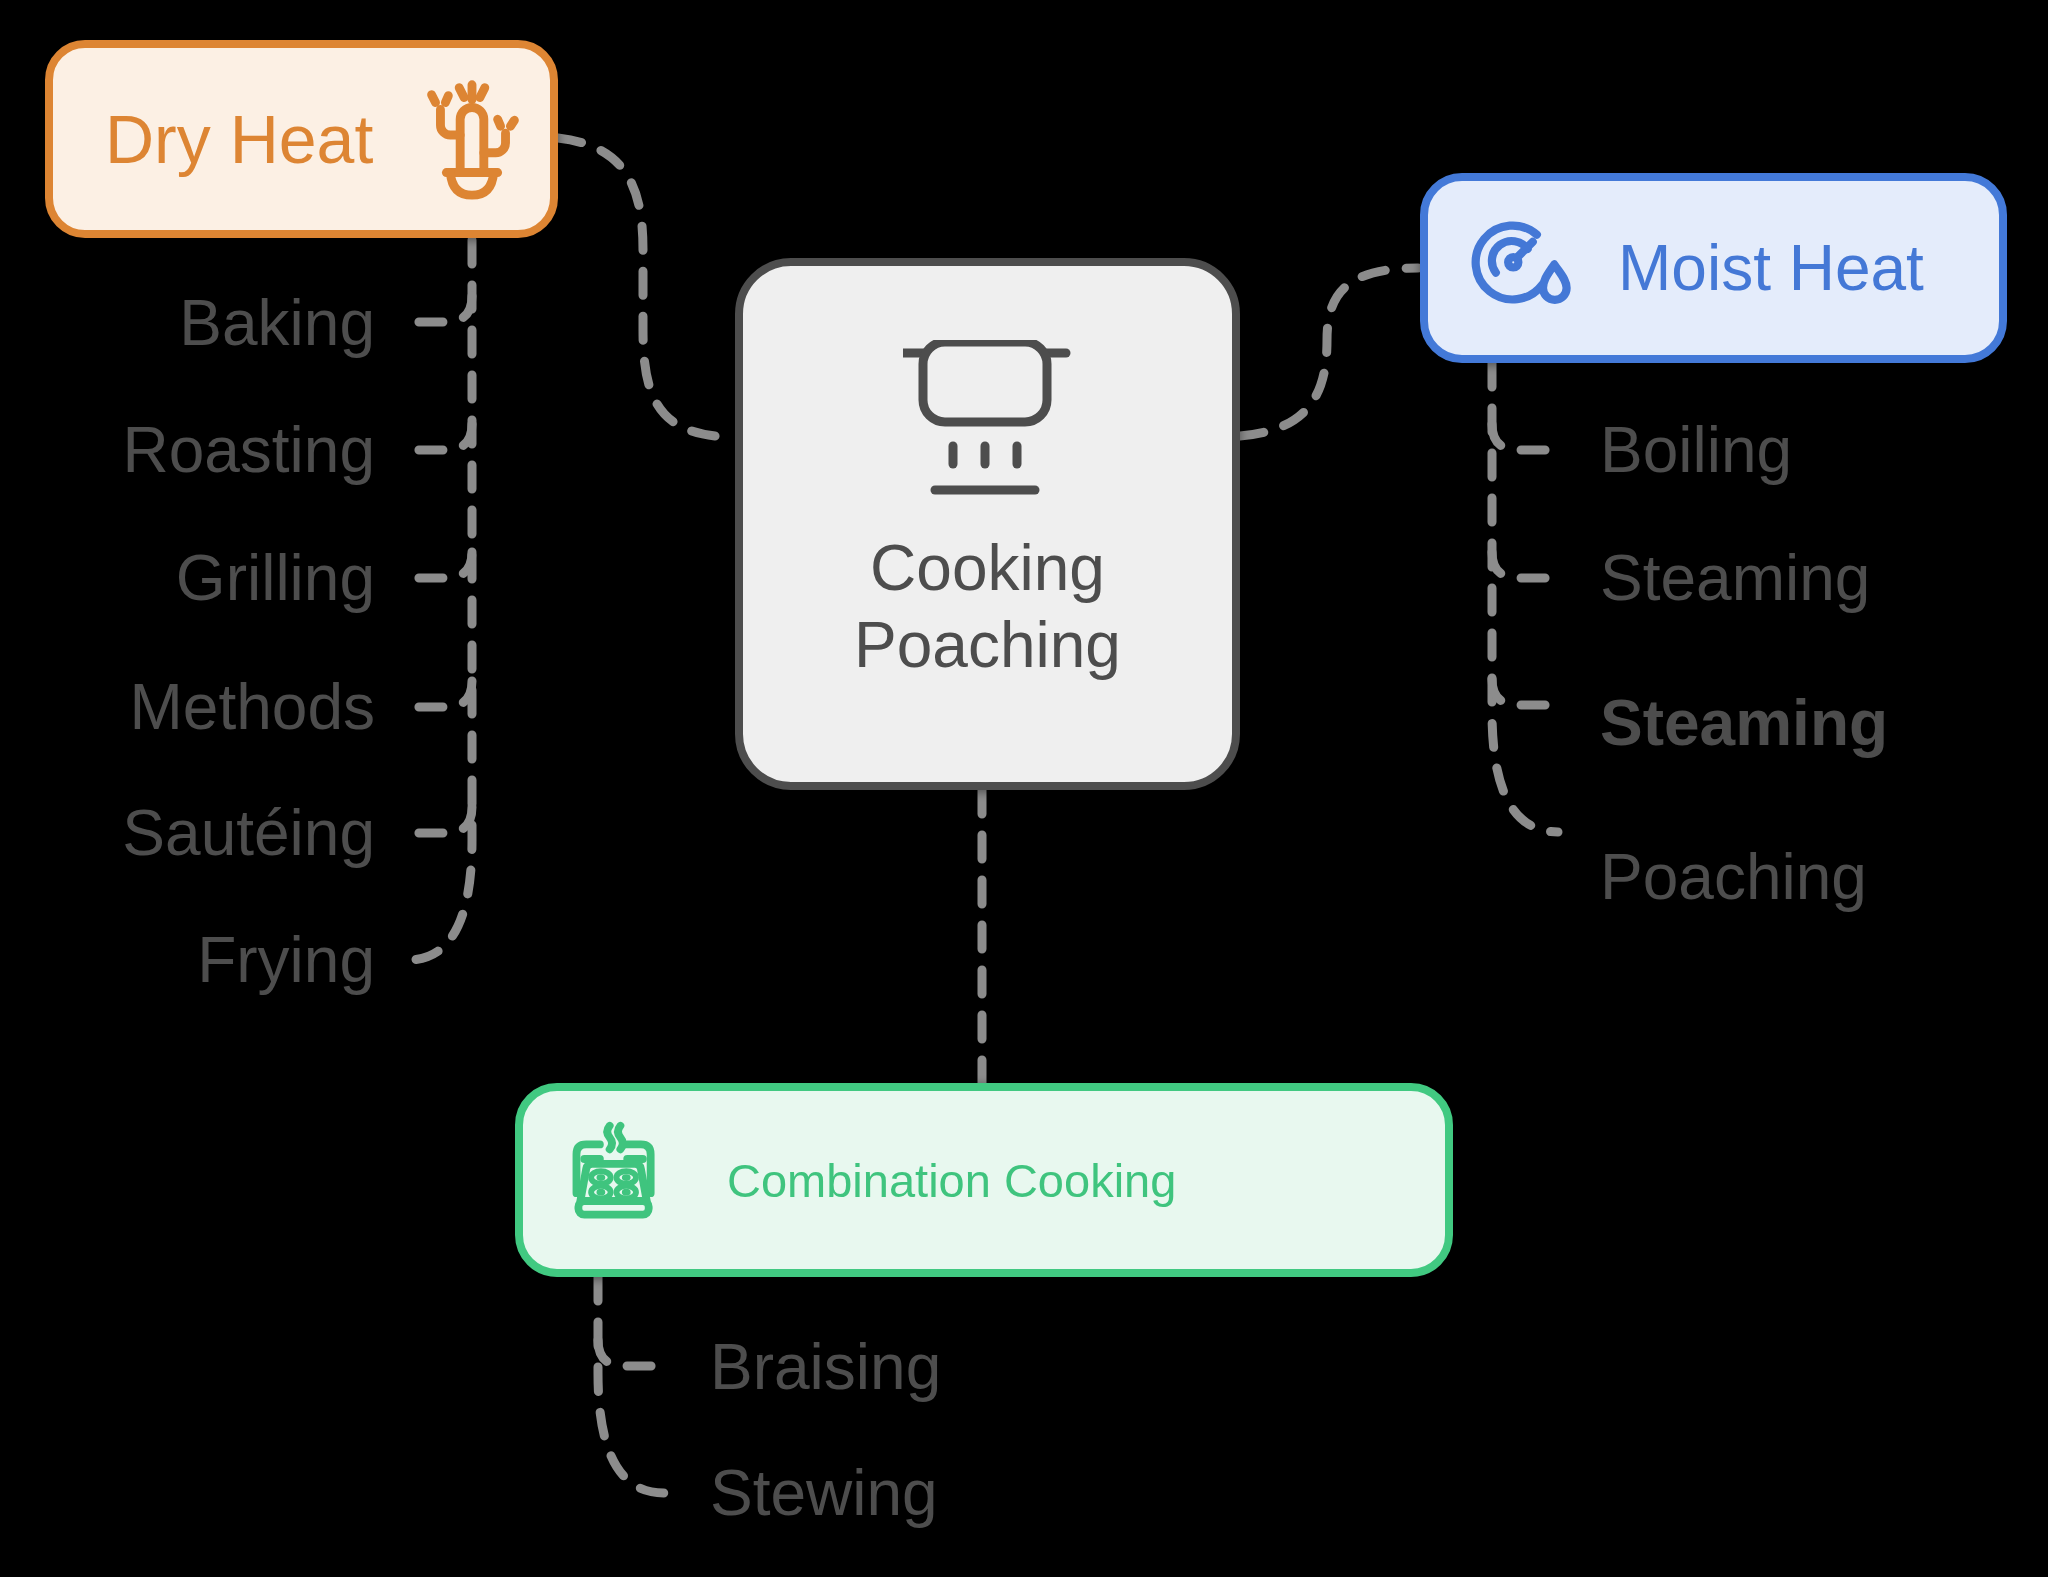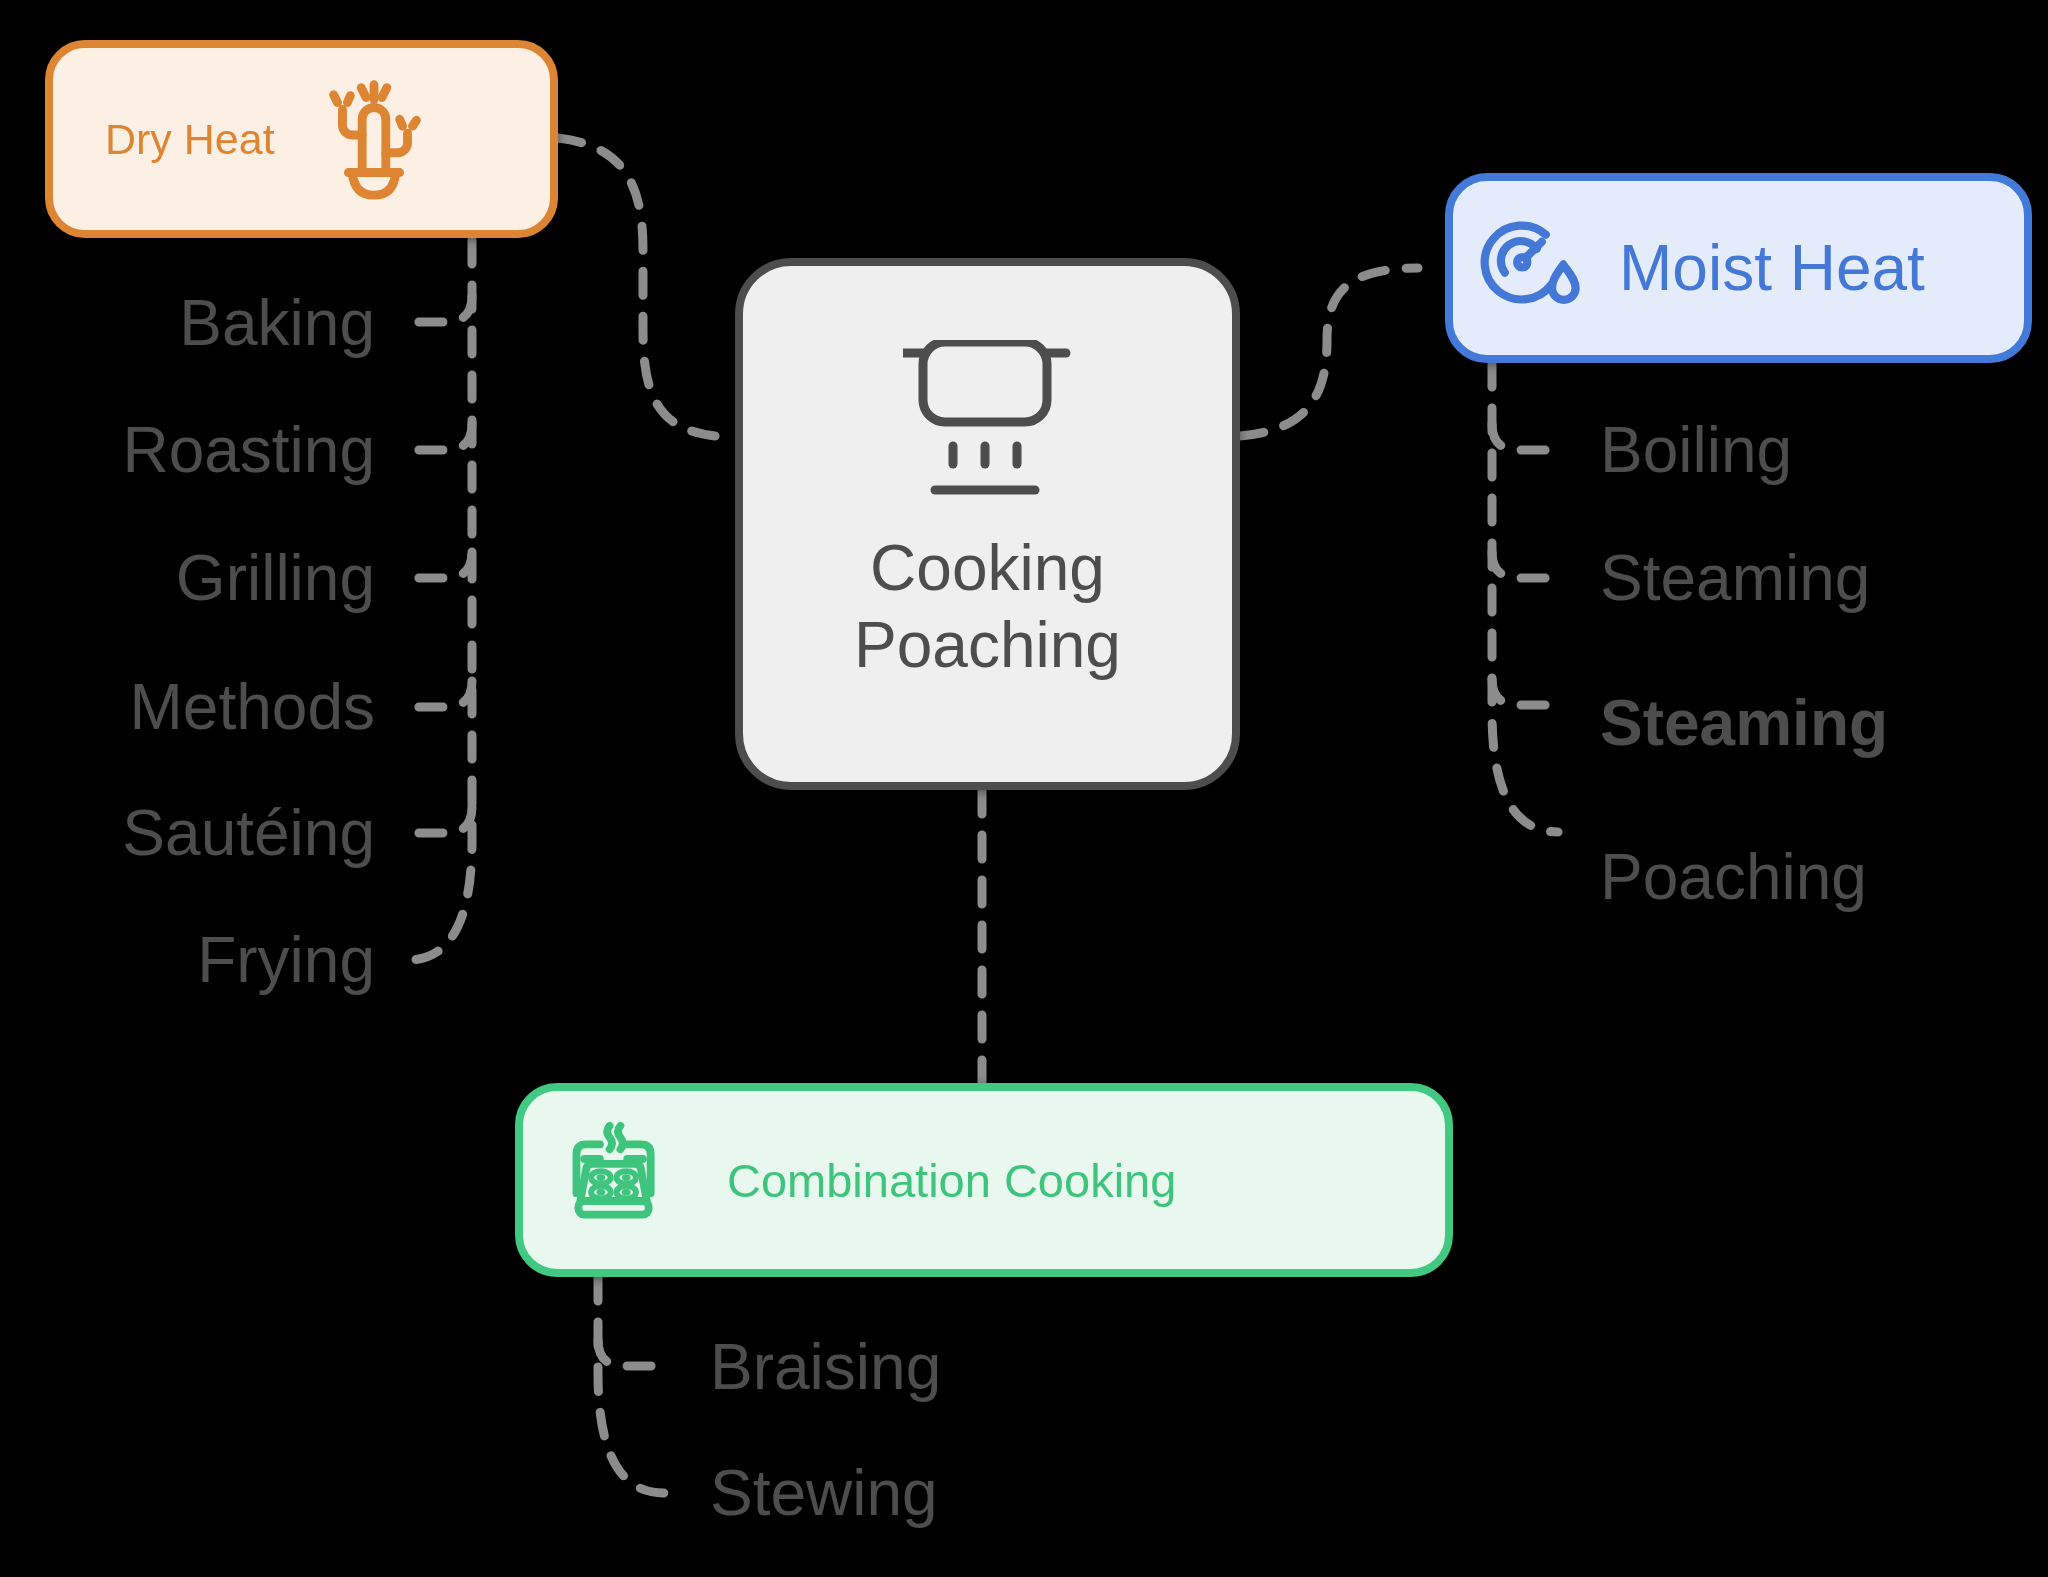--- a/index.html
+++ b/index.html
@@ -30,29 +30,29 @@
   .node svg{flex:0 0 auto;}
   .node .label{white-space:nowrap;}
 
   .node-dry{
     left:45px;top:40px;width:513px;height:198px;
     background:var(--dry_bg);
     border:8px solid var(--dry_border);
     border-radius:40px;
     padding-left:52px;gap:30px;
   }
-  .node-dry .label{color:var(--dry_text);font-size:43px;}
+  .node-dry .label{color:var(--dry_text);font-size:68px;}
   .icon-dry *{stroke:var(--dry_text);}
 
   .node-moist{
     left:1420px;top:173px;width:587px;height:190px;
     background:var(--moist_bg);
     border:8px solid var(--moist_border);
     border-radius:42px;
-    padding-left:20px;gap:28px;margin-left:25px;
+    padding-left:36px;gap:36px;
   }
   .node-moist .label{color:var(--moist_text);font-size:64px;}
   .icon-moist *{stroke:var(--moist_text);}
 
   .node-combo{
     left:515px;top:1083px;width:938px;height:194px;
     background:var(--combo_bg);
     border:8px solid var(--combo_border);
     border-radius:42px;
     padding-left:32px;gap:50px;

